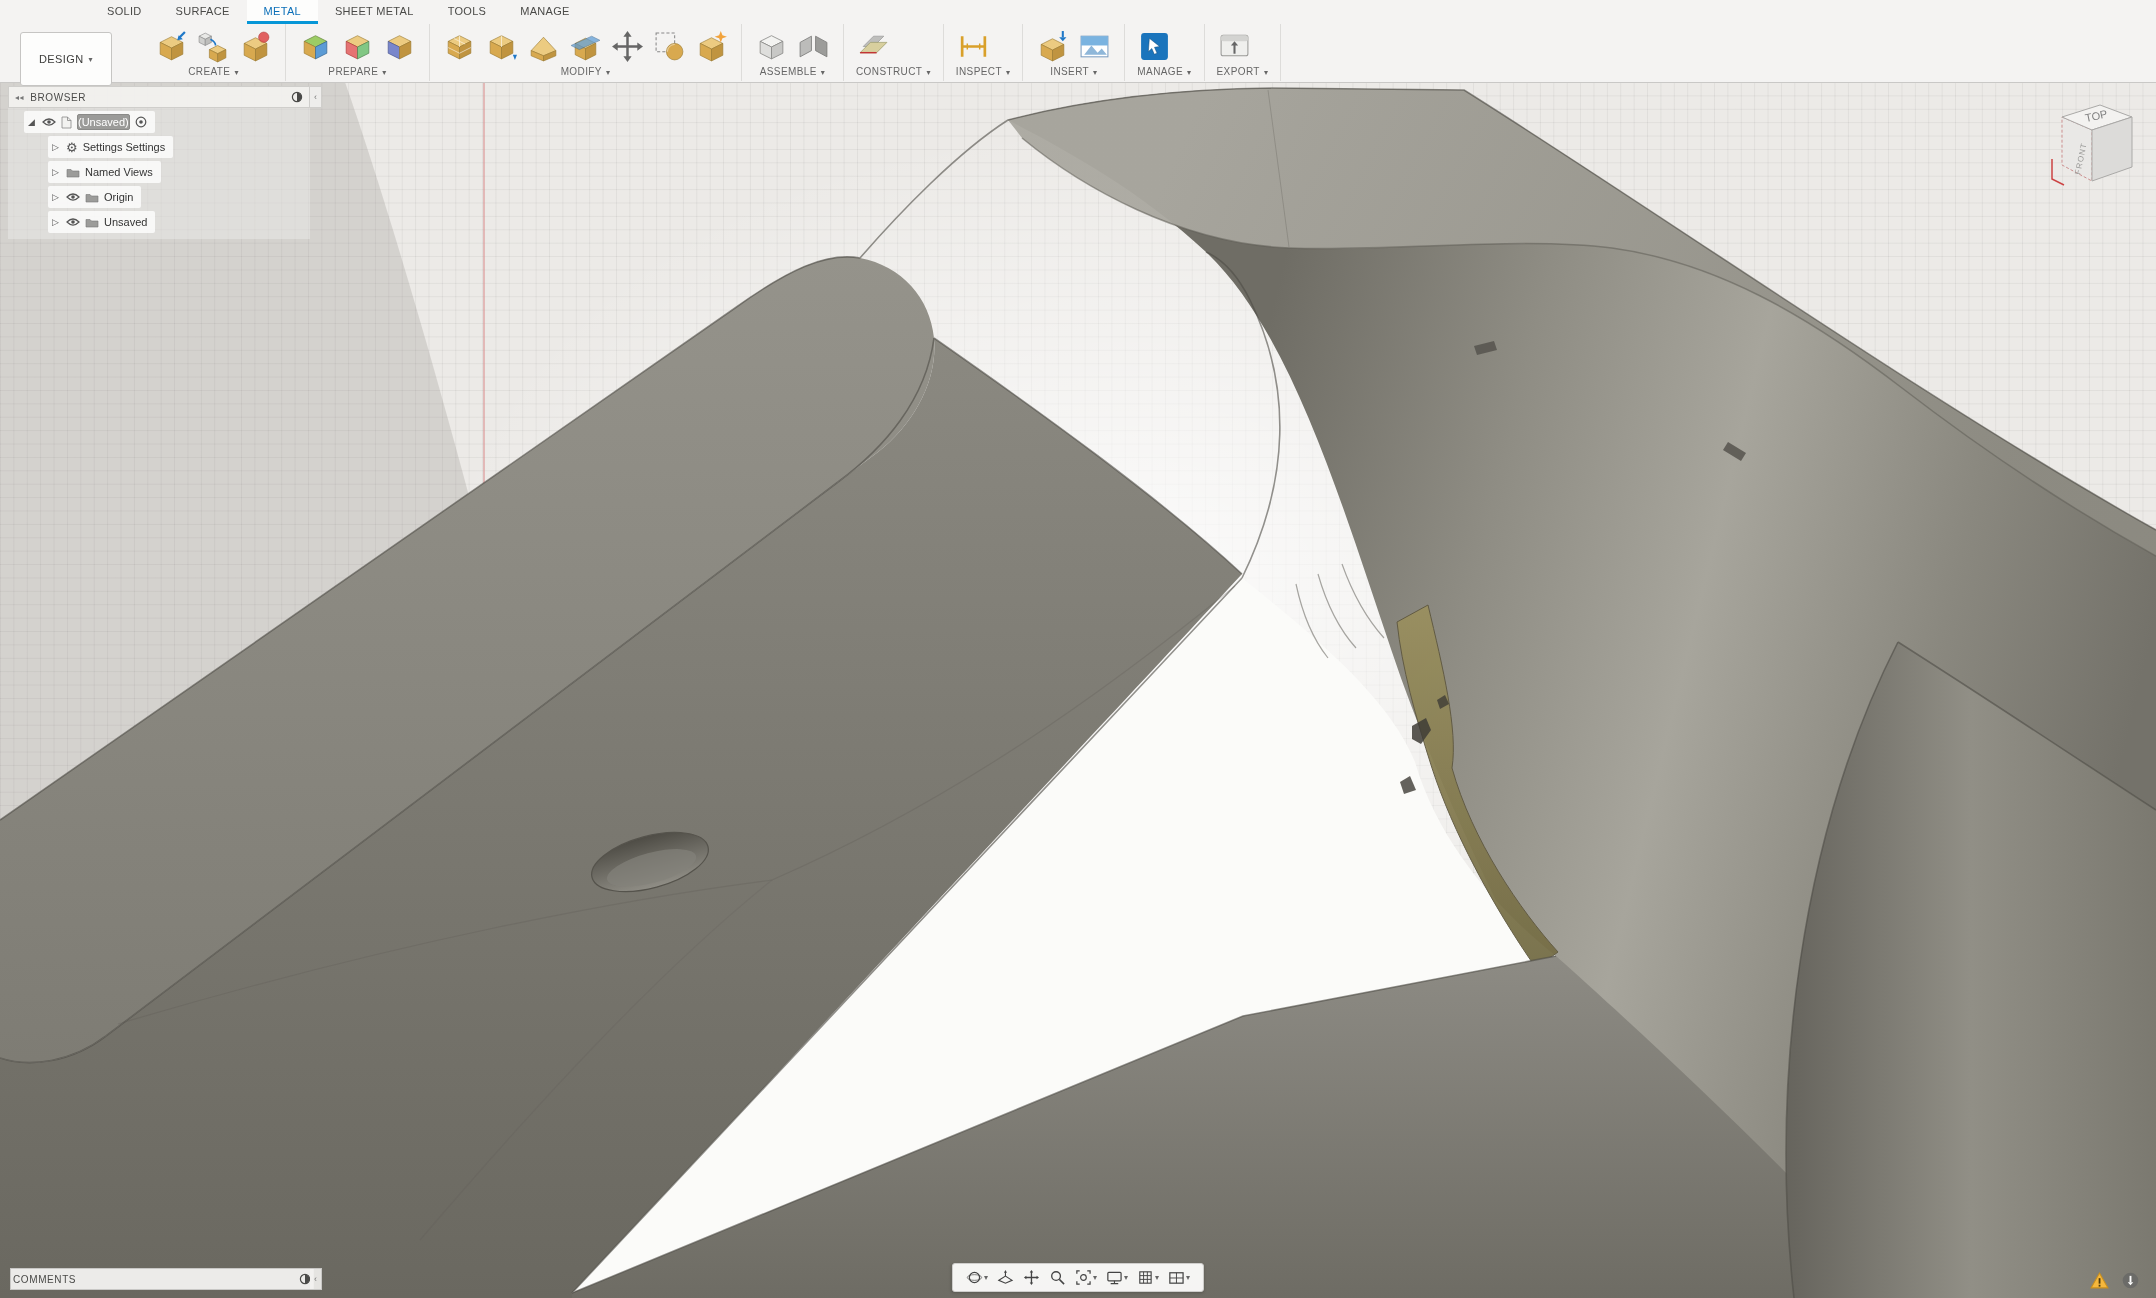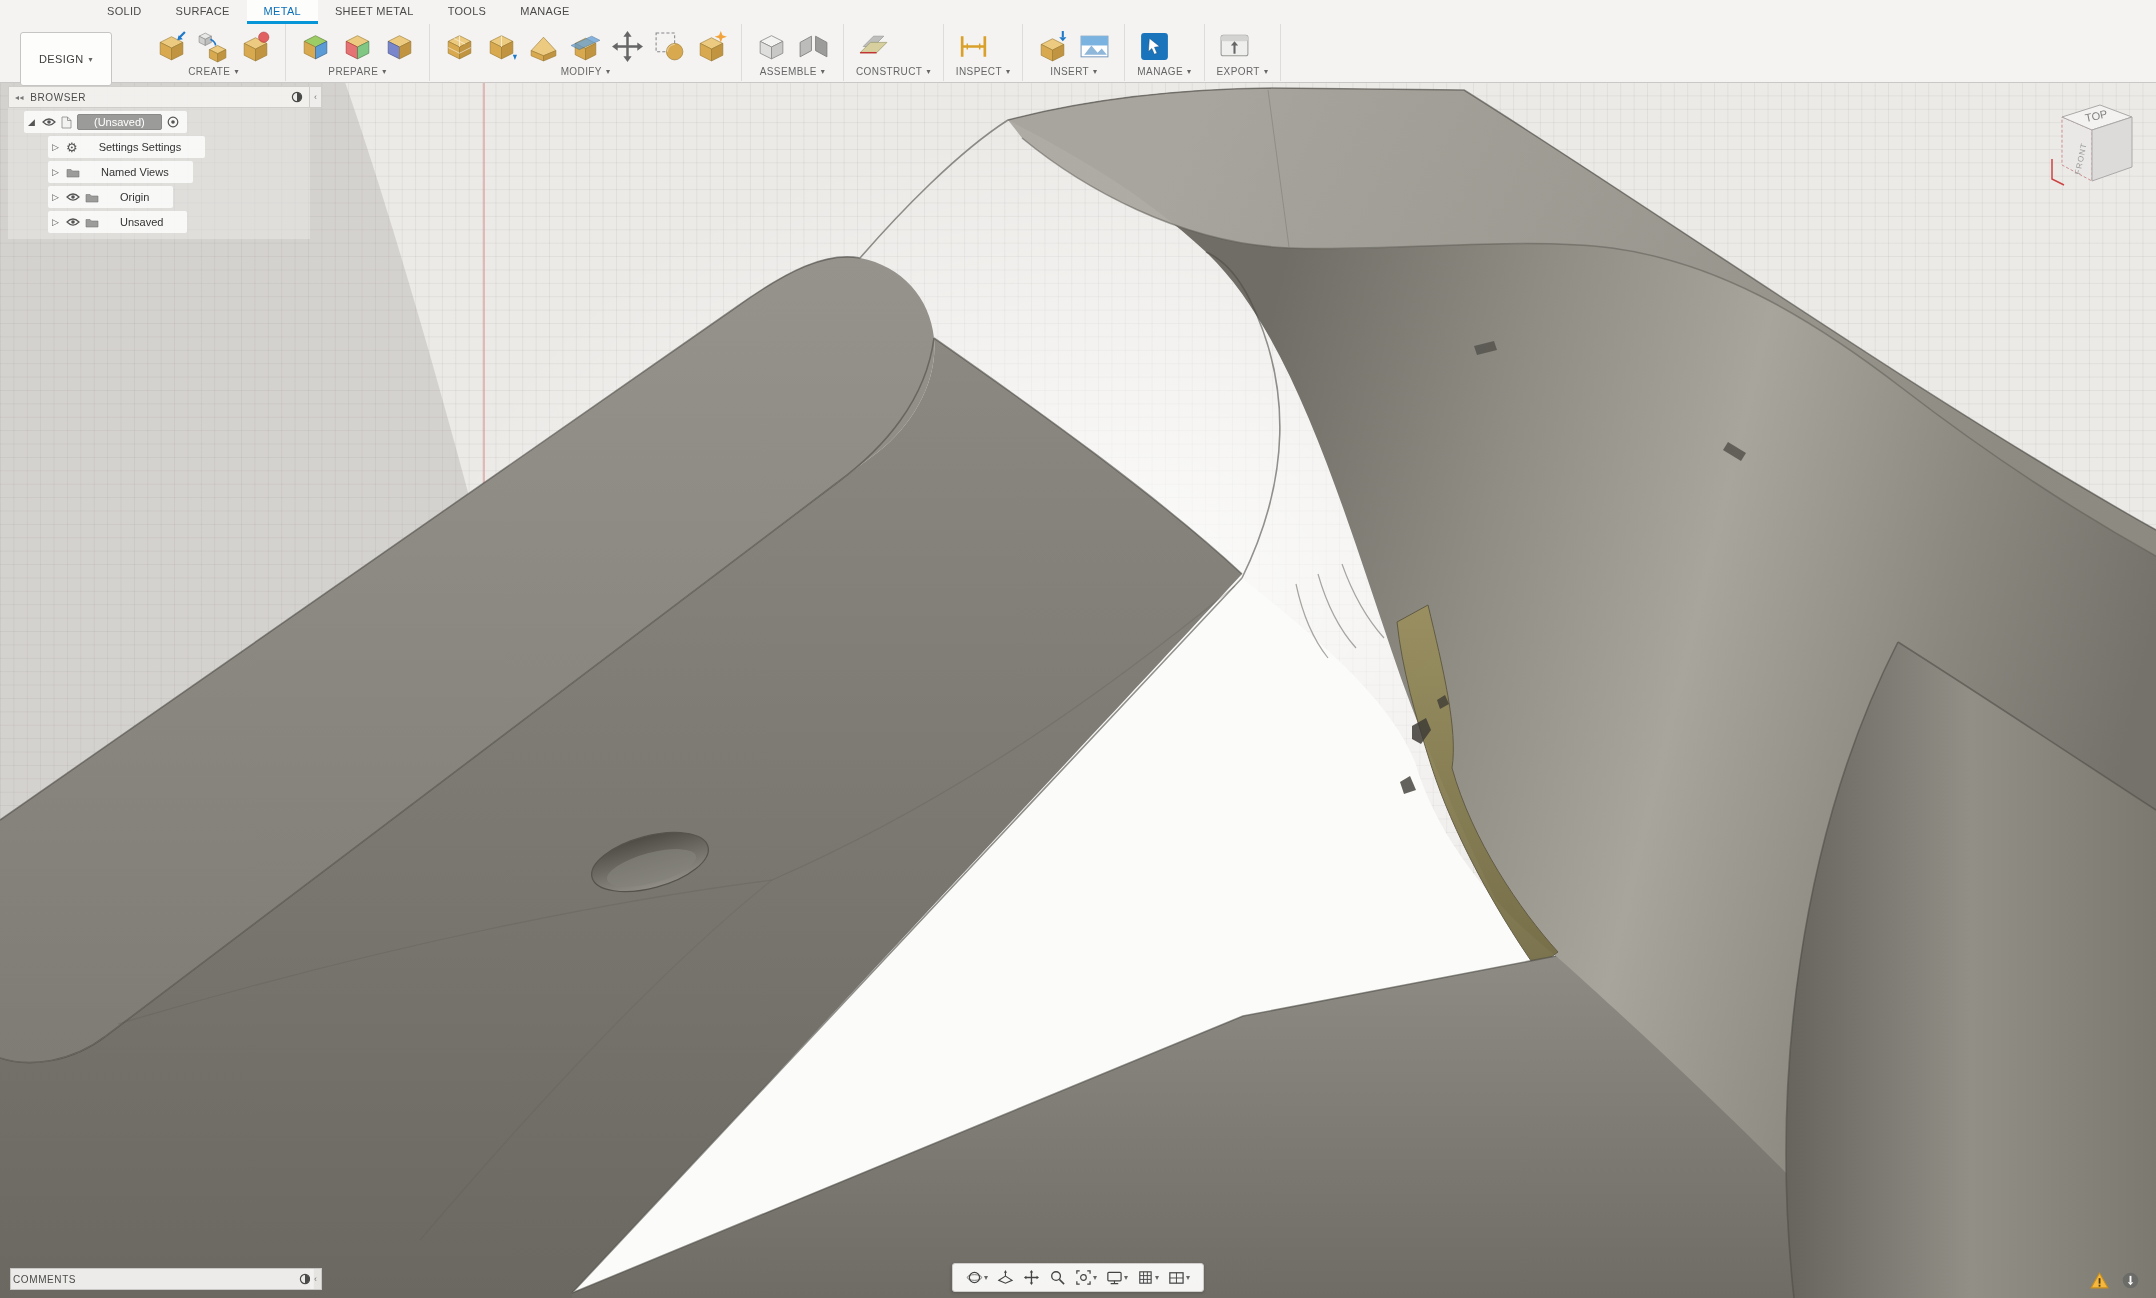--- a/index.html
+++ b/index.html
@@ -24,41 +24,41 @@
     display:flex;align-items:center;justify-content:center;gap:5px;
     font-size:11px;color:#3c3c3a;letter-spacing:.4px;cursor:pointer;margin-top:20px;}
   .tabstrip{display:flex;height:24px;padding-left:90px;}
   .tab{padding:5px 17px 4px 17px;font-size:11px;color:#4a4a48;letter-spacing:.3px;
     border-bottom:3px solid transparent;cursor:pointer;}
   .tab.active{color:#0b6fb8;border-bottom-color:#0696d7;background:#fdfdfc;}
   .iconrow{display:flex;align-items:stretch;height:57px;padding-left:142px;}
   .tgroup{display:flex;flex-direction:column;justify-content:flex-start;
     padding:2px 12px 0 12px;border-right:1px solid #dddcda;}
   .gicons{display:flex;align-items:center;gap:7px;height:40px;}
-  .glabel{display:flex;align-items:center;justify-content:center;gap:4px;
+  .glabel{display:flex;align-items:flex-end;justify-content:center;gap:4px;
     font-size:10px;color:#666;letter-spacing:.4px;margin-top:0;cursor:pointer;}
   .tbtn{border:0;background:transparent;padding:1px;margin:0;cursor:pointer;line-height:0;}
   .tbtn svg{width:33px;height:33px;display:block;}
   .caret{font-size:8px;color:#666;}
 
   
   .browser{position:absolute;left:8px;top:86px;width:302px;z-index:5;
     background:rgba(238,237,235,.45);padding-bottom:6px;}
   .bheader{display:flex;align-items:center;gap:6px;height:20px;
     background:rgba(241,240,238,.95);border:1px solid #cfcecb;padding:0 6px;
     font-size:10px;color:#4a4a48;letter-spacing:.6px;}
   .bheader .spacer{flex:1;}
   .handle{position:absolute;left:302px;top:0;width:11px;height:20px;
     background:rgba(241,240,238,.9);border:1px solid #cfcecb;border-left:0;
     font-size:9px;color:#777;display:flex;align-items:center;justify-content:center;cursor:pointer;}
   .brow{display:flex;align-items:center;gap:5px;height:22px;margin:3px 0 0 40px;
     width:max-content;padding:0 8px 0 2px;background:rgba(255,255,255,.78);border-radius:2px;}
   .brow.root{margin-left:16px;}
   .tri{font-size:9px;color:#555;width:11px;text-align:center;cursor:pointer;}
-  .blabel{font-size:11px;color:#333;padding:1px 16px;}
+  .blabel{font-size:11px;color:#333;padding:1px 0;}
   .blabel.unsaved{background:#9b9b99;color:#fff;border-radius:2px;border:1px solid #8a8a88;}
   .gear-glyph{font-size:13px;color:#555;line-height:1;}
 
   
   .comments{position:absolute;left:10px;bottom:8px;width:298px;height:20px;z-index:5;
     display:flex;align-items:center;gap:6px;background:rgba(243,242,240,.95);
     border:1px solid #c8c7c5;padding:0 2px;font-size:10px;color:#4a4a48;letter-spacing:.6px;}
   .comments .spacer{flex:1;}
   .chandle{position:absolute;left:310px;bottom:8px;width:11px;height:20px;z-index:5;
     background:rgba(243,242,240,.9);border:1px solid #c8c7c5;border-left:0;

